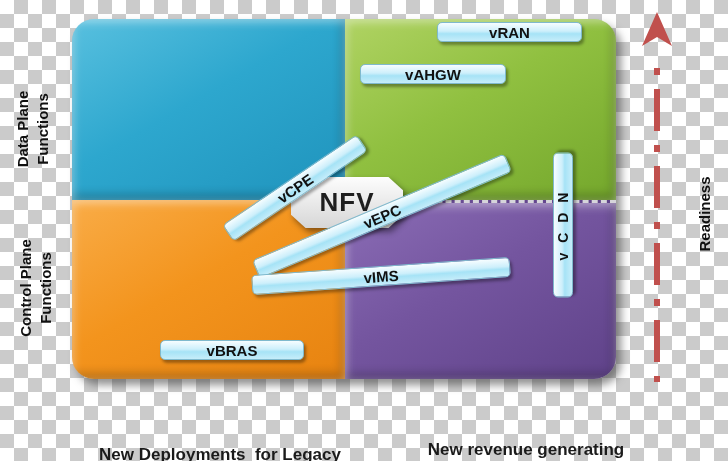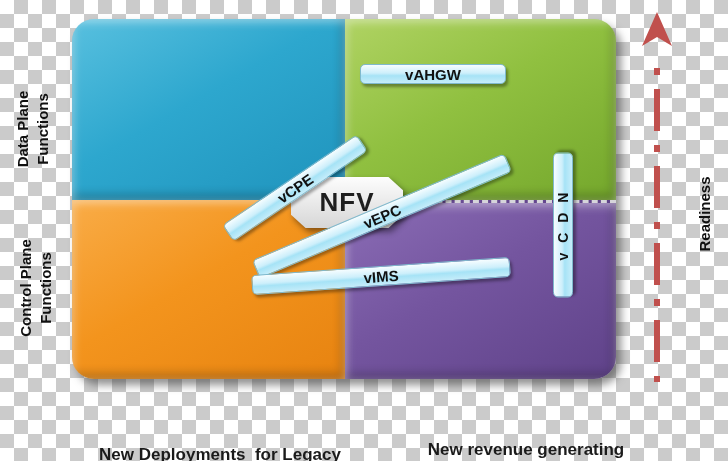--- a/index.html
+++ b/index.html
@@ -86,22 +86,28 @@
     <div class="quad q-orange"></div>
     <div class="quad q-purple"></div>
   </div>
 
   <div class="badge-wrap">
     <div class="badge">
       <span>NFV</span>
     </div>
   </div>
 
+  <div class="bar" style="left:437px;top:22px;width:145px">
+    <span>vRAN</span>
+  </div>
   <div class="bar" style="left:360px;top:64px;width:146px">
     <span>vAHGW</span>
+  </div>
+  <div class="bar" style="left:160px;top:340px;width:144px">
+    <span>vBRAS</span>
   </div>
 
   <div class="bar rot" style="left:295px;top:188px;width:162px;transform:translate(-50%,-50%) rotate(-34deg)">
     <span>vCPE</span>
   </div>
   <div class="bar rot" style="left:382px;top:216px;width:274px;transform:translate(-50%,-50%) rotate(-23deg)">
     <span>vEPC</span>
   </div>
   <div class="bar rot" style="left:381px;top:276px;width:259px;transform:translate(-50%,-50%) rotate(-4deg)">
     <span>vIMS</span>

